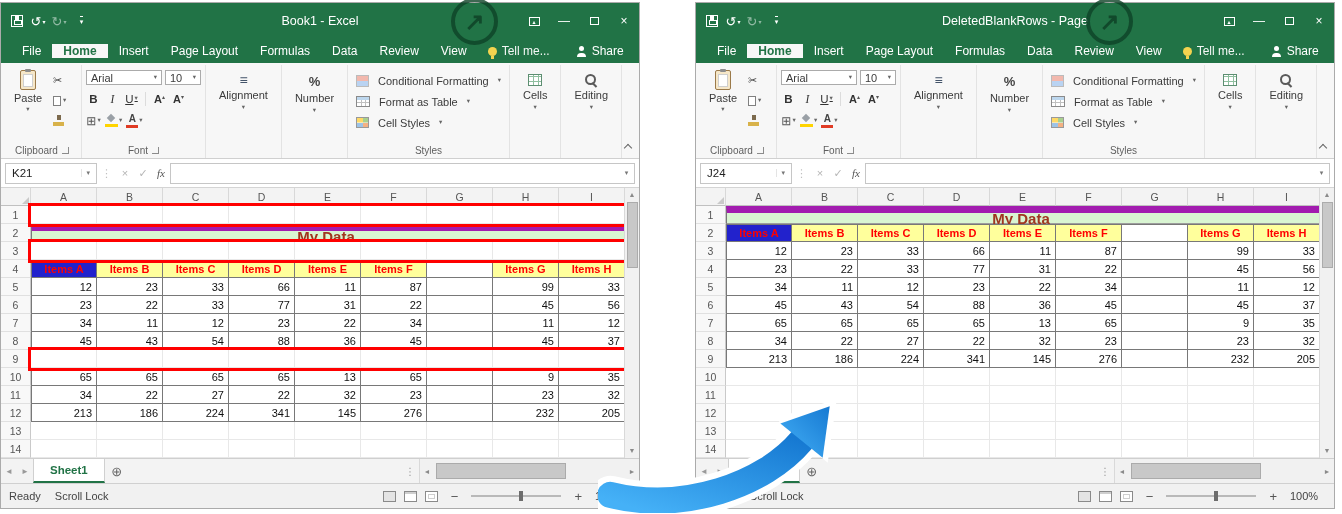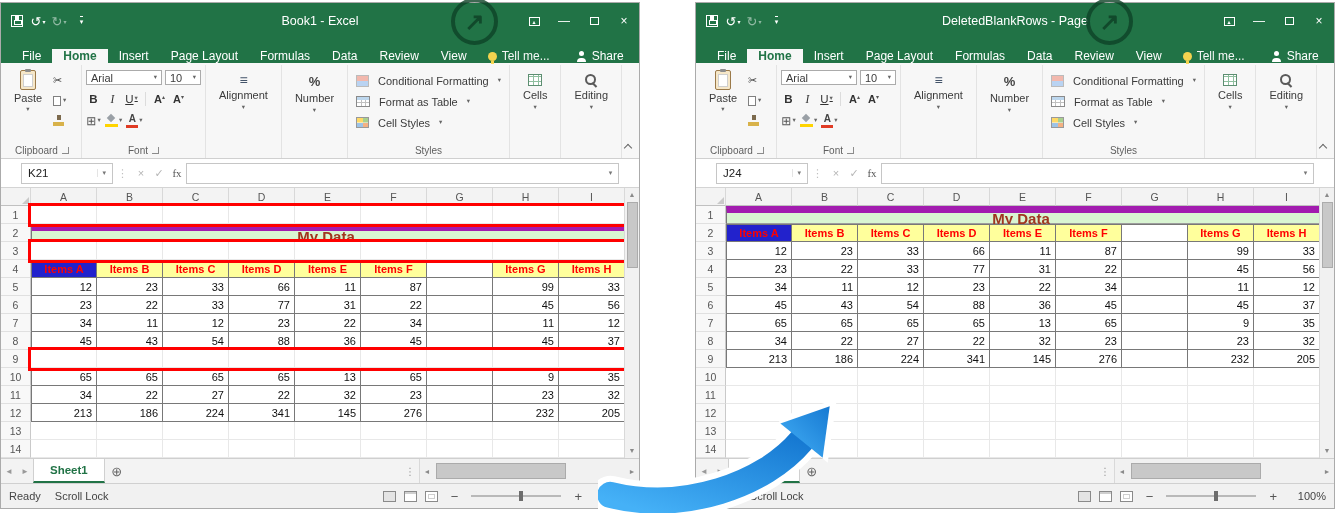--- a/index.html
+++ b/index.html
@@ -32,21 +32,21 @@
   .wc .maxbox{width:9px;height:8px;border:1px solid #fff;display:inline-block}
   .rdo-icon{width:11px;height:9px;border:1px solid #fff;display:inline-flex;align-items:flex-end;
     justify-content:center;font-size:6px;line-height:5px}
   .watermark{position:absolute;top:-5px;width:47px;height:47px;border:4px solid rgba(14,66,39,.8);
     border-radius:50%;display:flex;align-items:center;justify-content:center;font-size:24px;
     font-weight:bold;color:rgba(14,66,39,.85);z-index:2;pointer-events:none}
   #win-left .watermark{left:450px}
   #win-right .watermark{left:390px}
 
   
-  .tabrow{flex:0 0 24px;background:var(--accent,#217346);display:flex;align-items:flex-end;
+  .tabrow{flex:0 0 24px;background:var(--accent,#217346);display:flex;align-items:center;
     color:#fff;font-size:12px;padding-left:10px;position:relative;z-index:1}
   .rtab{padding:0 11px;display:flex;align-items:center;white-space:nowrap}
   .rtab.active{background:#f7f7f7;color:var(--accent,#217346);font-weight:bold}
   .tellme{display:flex;align-items:center;gap:5px;padding:0 10px;opacity:.95;white-space:nowrap}
   .bulb{width:9px;height:9px;border-radius:50%;background:#ffd950;position:relative;display:inline-block}
   .bulb::after{content:'';position:absolute;left:3px;bottom:-3px;width:3px;height:3px;background:#ffd950}
   .spacer,.sb-spacer{flex:1}
   .share{display:flex;align-items:center;gap:5px;padding:0 16px;white-space:nowrap}
   .person{width:11px;height:11px;position:relative;display:inline-block}
   .person::before{content:'';position:absolute;top:0;left:3px;width:5px;height:5px;border-radius:50%;background:#fff}
@@ -113,27 +113,27 @@
     background-image:repeating-linear-gradient(90deg,rgba(0,0,0,0) 0 4px,#8fbf9f 4px 5px),
       repeating-linear-gradient(0deg,rgba(0,0,0,0) 0 3.5px,#8fbf9f 3.5px 4.5px);background-color:#fff}
   .edit-icon{width:12px;height:12px;position:relative;display:inline-block}
   .edit-icon::before{content:'';position:absolute;top:0;left:0;width:7px;height:7px;border:2px solid #5a5a5a;border-radius:50%}
   .edit-icon::after{content:'';position:absolute;left:8px;top:8px;width:6px;height:2px;background:#5a5a5a;transform:rotate(45deg);transform-origin:0 0}
   .ribbon-collapse{position:absolute;right:8px;bottom:5px}
   .chev-up{width:6px;height:6px;border-left:1.5px solid #666;border-top:1.5px solid #666;
     transform:rotate(45deg);display:inline-block}
 
   
-  .fbar{flex:0 0 29px;display:flex;align-items:center;background:#fff;border-bottom:1px solid #d4d4d4;padding:0 20px}
+  .fbar{flex:0 0 29px;display:flex;align-items:center;background:#fff;border-bottom:1px solid #d4d4d4;padding:0 4px}
   .namebox{width:92px;height:21px;border:1px solid #c6c6c6;background:#fff;display:flex;
     align-items:center;padding:0 6px;font-size:11.5px;color:#222}
   .nb-drop{margin-left:auto;font-size:7px;color:#777;border-left:1px solid #e4e4e4;padding-left:4px}
   .fdots{color:#c0c0c0;margin:0 4px;font-size:11px}
   .fbtn{width:18px;text-align:center;font-size:11px;color:#b5b5b5}
-  .fbtn.fx{color:#555;font-family:"Liberation Serif",serif}
+  .fbtn.fx{color:#555;font-style:italic;font-family:"Liberation Serif",serif}
   .finput{flex:1;height:21px;border:1px solid #c6c6c6;border-right:none;background:#fff}
   .fexp{width:16px;height:21px;border:1px solid #c6c6c6;border-left:none;display:flex;
     align-items:center;justify-content:center;font-size:7px;color:#777;background:#fff}
 
   
   .gridwrap{flex:1;display:flex;position:relative;overflow:hidden;background:#fff}
   .grid{flex:1;position:relative;overflow:hidden}
   .gh-row,.g-row{display:flex;height:18px;flex:0 0 18px}
   .gh{flex:0 0 66px;border-right:1px solid #d8d8d8;border-bottom:1px solid #c0c0c0;background:#f3f3f3;
     font-size:10.5px;color:#555;display:flex;align-items:center;justify-content:center}
@@ -176,21 +176,21 @@
   .statusbar{flex:0 0 25px;background:#f1f1f1;border-top:1px solid #d0d0d0;display:flex;
     align-items:center;font-size:11px;color:#444;padding:0 8px;gap:8px}
   .st-scroll{margin-left:6px}
   .vicon{width:13px;height:11px;border:1px solid #8a8a8a;background:#fff;display:inline-block}
   .vicon.v1{background:#e4e4e4}
   .vicon.v2{box-shadow:inset 0 2px 0 #cfcfcf}
   .vicon.v3{box-shadow:inset 0 0 0 2px #fff,inset 0 0 0 3px #cfcfcf}
   .zoom-minus,.zoom-plus{font-size:13px;color:#555;padding:0 5px}
   .zoom-track{width:90px;height:2px;background:#b9b9b9;position:relative}
   .zoom-thumb{position:absolute;left:48px;top:-4px;width:4px;height:10px;background:#6d6d6d}
-  .zoom-val{width:36px;text-align:right}
+  .zoom-val{width:36px;}
 
   
   .big-arrow{position:absolute;left:598px;top:362px;width:247px;height:151px;z-index:60}
 </style>
 </head>
 <body>
 
 <div class="canvas">
   <div id="win-left" class="win-slot">
   <section class="xl-window">

